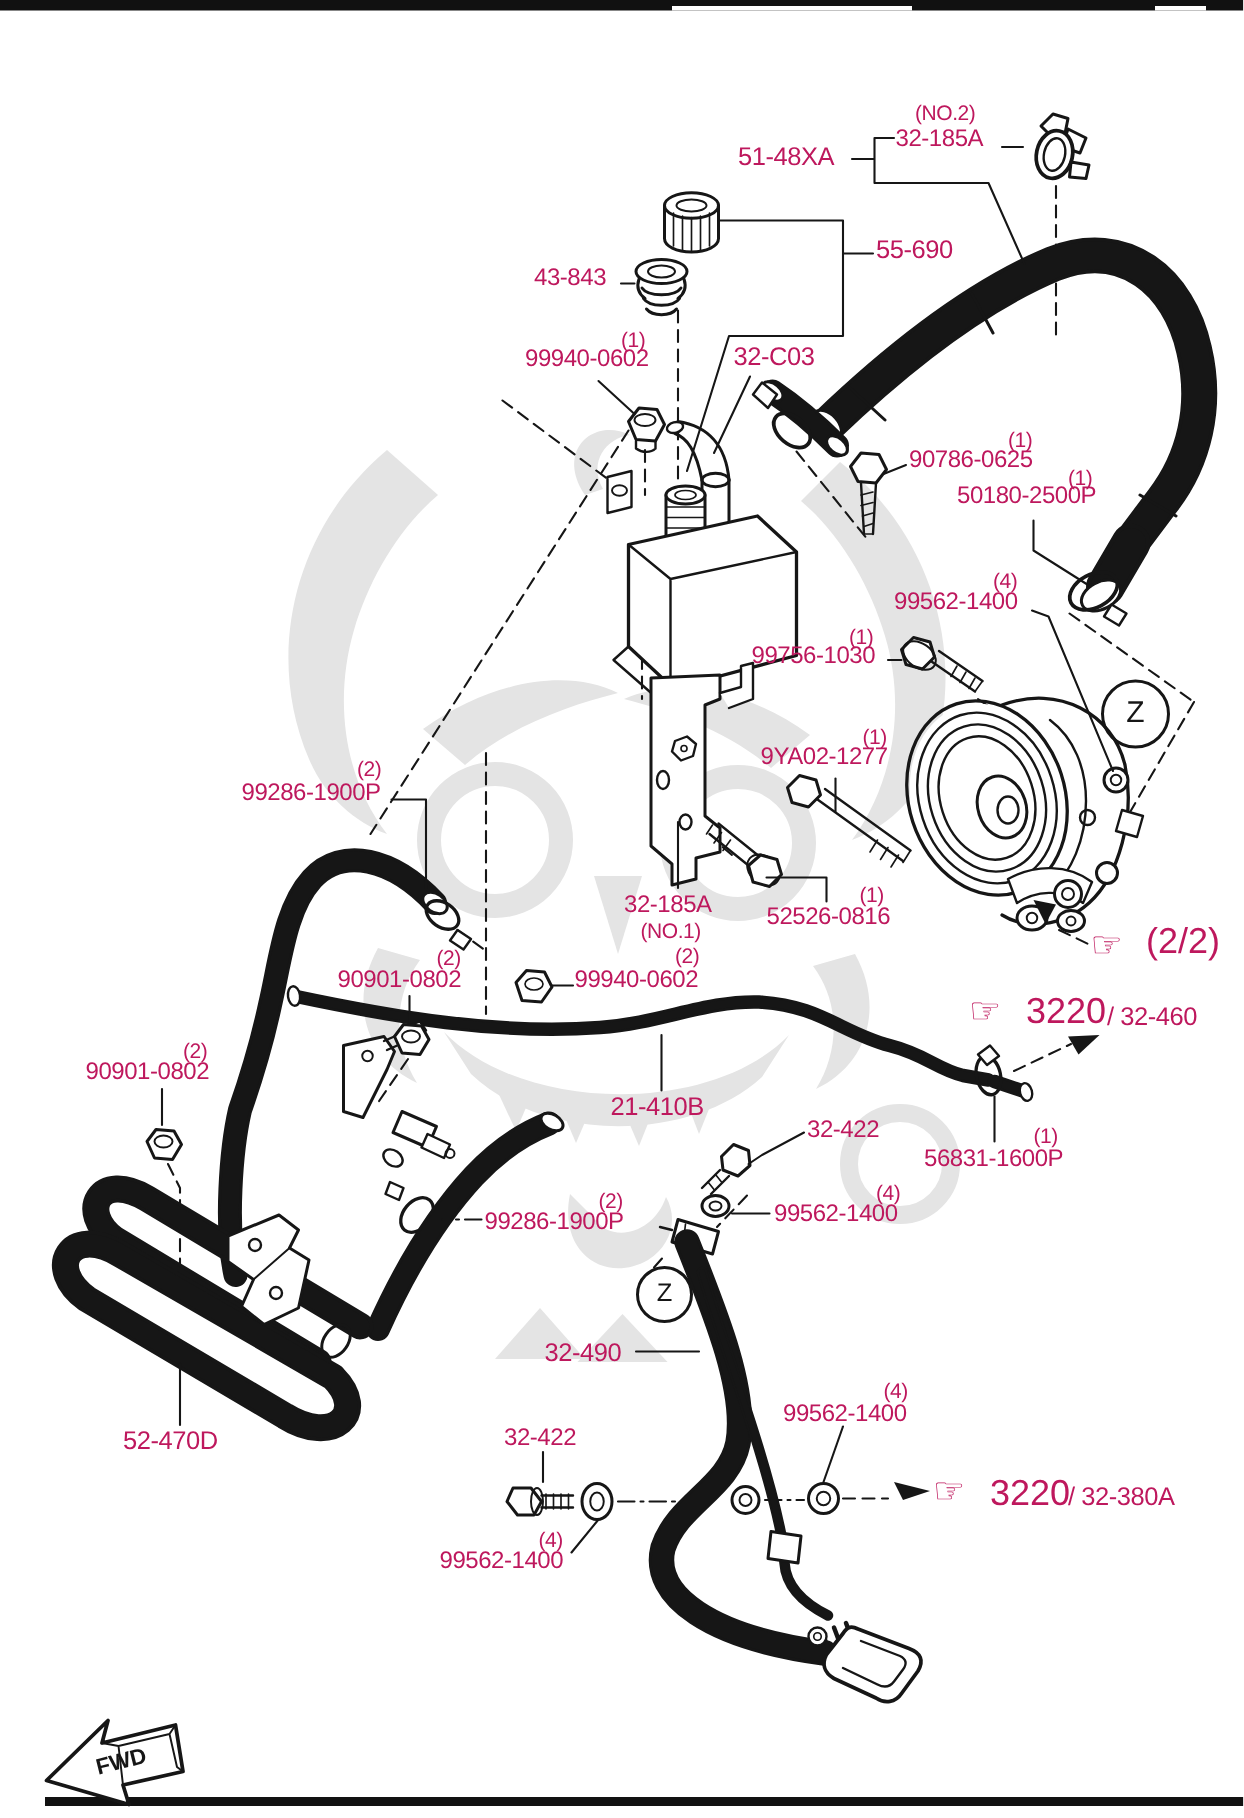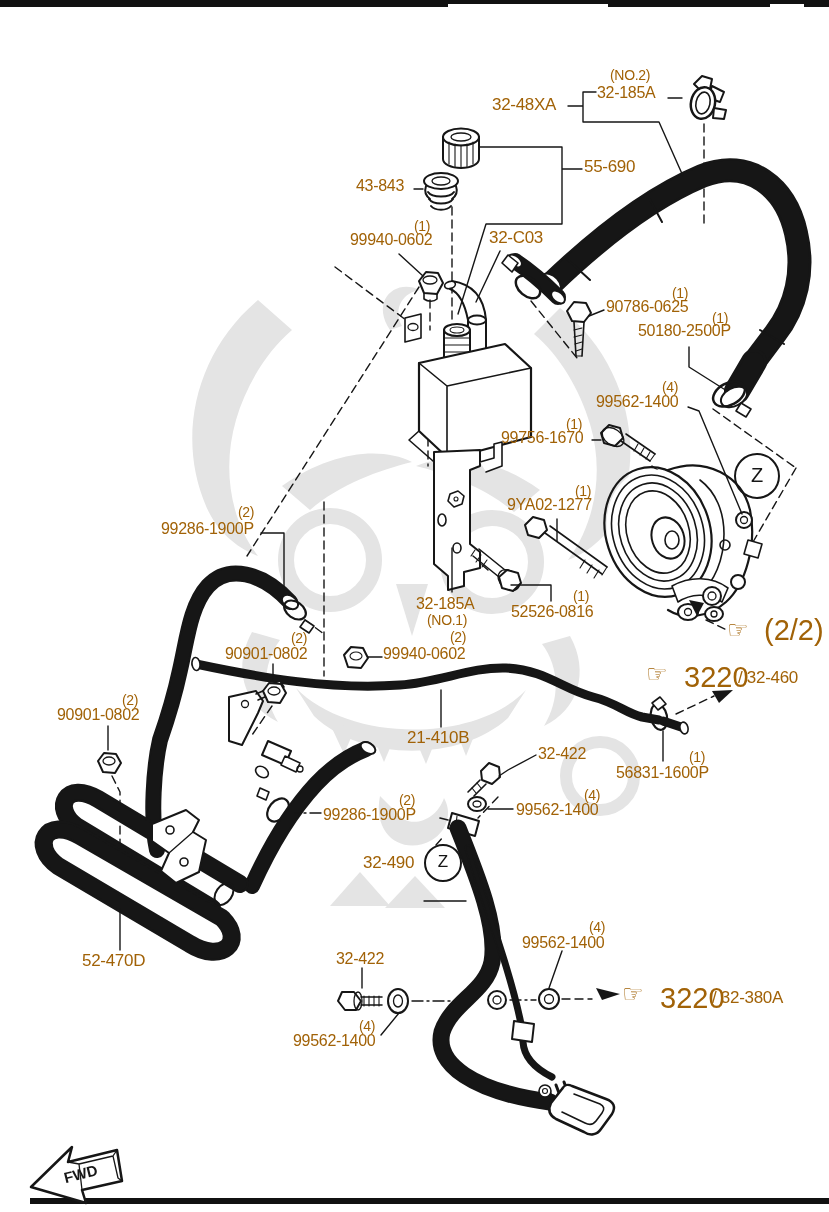--- a/index.html
+++ b/index.html
@@ -1,21 +1,21 @@
 <!DOCTYPE html>
 <html><head>
 <meta charset="utf-8">
 <style>
   html,body{margin:0;padding:0;background:#fff;}
   #stage{position:relative;width:829px;height:1212px;background:#fff;overflow:hidden;
          font-family:"Liberation Sans",sans-serif;color:#161616;}
   svg{position:absolute;left:0;top:0;}
-  .lbl{position:absolute;white-space:nowrap;font-size:16px;letter-spacing:-0.3px;line-height:1.05;color:#a16207;}
+  .lbl{position:absolute;white-space:nowrap;font-size:16px;letter-spacing:-0.3px;line-height:1.05;color:#be185d;}
   .qty{font-size:14px;}
-  .big{font-size:29px;letter-spacing:0;}
+  .big{font-size:24px;letter-spacing:0;}
   .mid{font-size:17px;}
   .hand{font-family:"DejaVu Sans",sans-serif;font-size:24px;line-height:1;}
   .zone{position:absolute;border:2px solid #161616;border-radius:50%;text-align:center;background:transparent;}
   
   .ln{stroke:#161616;fill:none;stroke-linecap:round;stroke-linejoin:round;}
   .fw{fill:#fff;}
   .s1{stroke-width:1.1}.s13{stroke-width:1.3}.s16{stroke-width:1.6}.s2{stroke-width:2}.s22{stroke-width:2.2}.s25{stroke-width:2.5}
   .ld{stroke-width:1.4}
   .dsh{stroke-width:1.4;stroke-dasharray:8 5;}
   .ddot{stroke-width:1.4;stroke-dasharray:11 4 2 4;}
@@ -341,34 +341,34 @@
 
   <g>
     <path class="ln s25 fw" d="M31 1187 L72 1147 L68 1162 L117 1150 L122 1181 L82 1190 L86 1203 Z"></path>
     <path class="ln s13" d="M117 1150 L113 1156 L118 1178 L122 1181 M113 1156 L79 1164 L82 1190 M79 1164 L68 1162"></path>
     <text x="82" y="1179" font-size="15" font-weight="bold" font-family="Liberation Sans, sans-serif" fill="#161616" text-anchor="middle" transform="rotate(-14 82 1179)">FWD</text>
   </g>
 </svg>
 
 <div class="lbl qty" style="left:610px;top:68px">(NO.2)</div>
 <div class="lbl" style="left:597px;top:85px">32-185A</div>
-<div class="lbl mid" style="left:492px;top:96px">32-48XA</div>
+<div class="lbl mid" style="left:492px;top:96px">51-48XA</div>
 <div class="lbl mid" style="left:584px;top:158px">55-690</div>
 <div class="lbl" style="left:356px;top:178px">43-843</div>
 <div class="lbl qty" style="left:414px;top:219px">(1)</div>
 <div class="lbl" style="left:350px;top:232px">99940-0602</div>
 <div class="lbl mid" style="left:489px;top:229px">32-C03</div>
 <div class="lbl qty" style="left:672px;top:286px">(1)</div>
 <div class="lbl" style="left:606px;top:299px">90786-0625</div>
 <div class="lbl qty" style="left:712px;top:311px">(1)</div>
 <div class="lbl" style="left:638px;top:323px">50180-2500P</div>
 <div class="lbl qty" style="left:662px;top:380px">(4)</div>
 <div class="lbl" style="left:596px;top:394px">99562-1400</div>
 <div class="lbl qty" style="left:566px;top:417px">(1)</div>
-<div class="lbl" style="left:501px;top:430px">99756-1670</div>
+<div class="lbl" style="left:501px;top:430px">99756-1030</div>
 <div class="lbl qty" style="left:575px;top:484px">(1)</div>
 <div class="lbl" style="left:507px;top:497px">9YA02-1277</div>
 <div class="lbl" style="left:416px;top:596px">32-185A</div>
 <div class="lbl qty" style="left:427px;top:613px">(NO.1)</div>
 <div class="lbl qty" style="left:573px;top:589px">(1)</div>
 <div class="lbl" style="left:511px;top:604px">52526-0816</div>
 <div class="lbl qty" style="left:238px;top:505px">(2)</div>
 <div class="lbl" style="left:161px;top:521px">99286-1900P</div>
 <div class="lbl qty" style="left:291px;top:631px">(2)</div>
 <div class="lbl" style="left:225px;top:646px">90901-0802</div>
@@ -377,21 +377,21 @@
 <div class="lbl qty" style="left:122px;top:693px">(2)</div>
 <div class="lbl" style="left:57px;top:707px">90901-0802</div>
 <div class="lbl mid" style="left:407px;top:729px">21-410B</div>
 <div class="lbl" style="left:538px;top:746px">32-422</div>
 <div class="lbl qty" style="left:689px;top:750px">(1)</div>
 <div class="lbl" style="left:616px;top:765px">56831-1600P</div>
 <div class="lbl qty" style="left:399px;top:793px">(2)</div>
 <div class="lbl" style="left:323px;top:807px">99286-1900P</div>
 <div class="lbl qty" style="left:584px;top:788px">(4)</div>
 <div class="lbl" style="left:516px;top:802px">99562-1400</div>
-<div class="lbl mid" style="left:363px;top:854px">32-490</div>
+<div class="lbl mid" style="left:363px;top:893px">32-490</div>
 <div class="lbl qty" style="left:589px;top:920px">(4)</div>
 <div class="lbl" style="left:522px;top:935px">99562-1400</div>
 <div class="lbl" style="left:336px;top:951px">32-422</div>
 <div class="lbl mid" style="left:82px;top:952px">52-470D</div>
 <div class="lbl qty" style="left:359px;top:1019px">(4)</div>
 <div class="lbl" style="left:293px;top:1033px">99562-1400</div>
 
 <div class="zone" style="left:734px;top:453px;width:42px;height:42px;font-size:20px;line-height:40px">Z</div>
 <div class="zone" style="left:424px;top:844px;width:34px;height:34px;font-size:17px;line-height:32px">Z</div>
 

